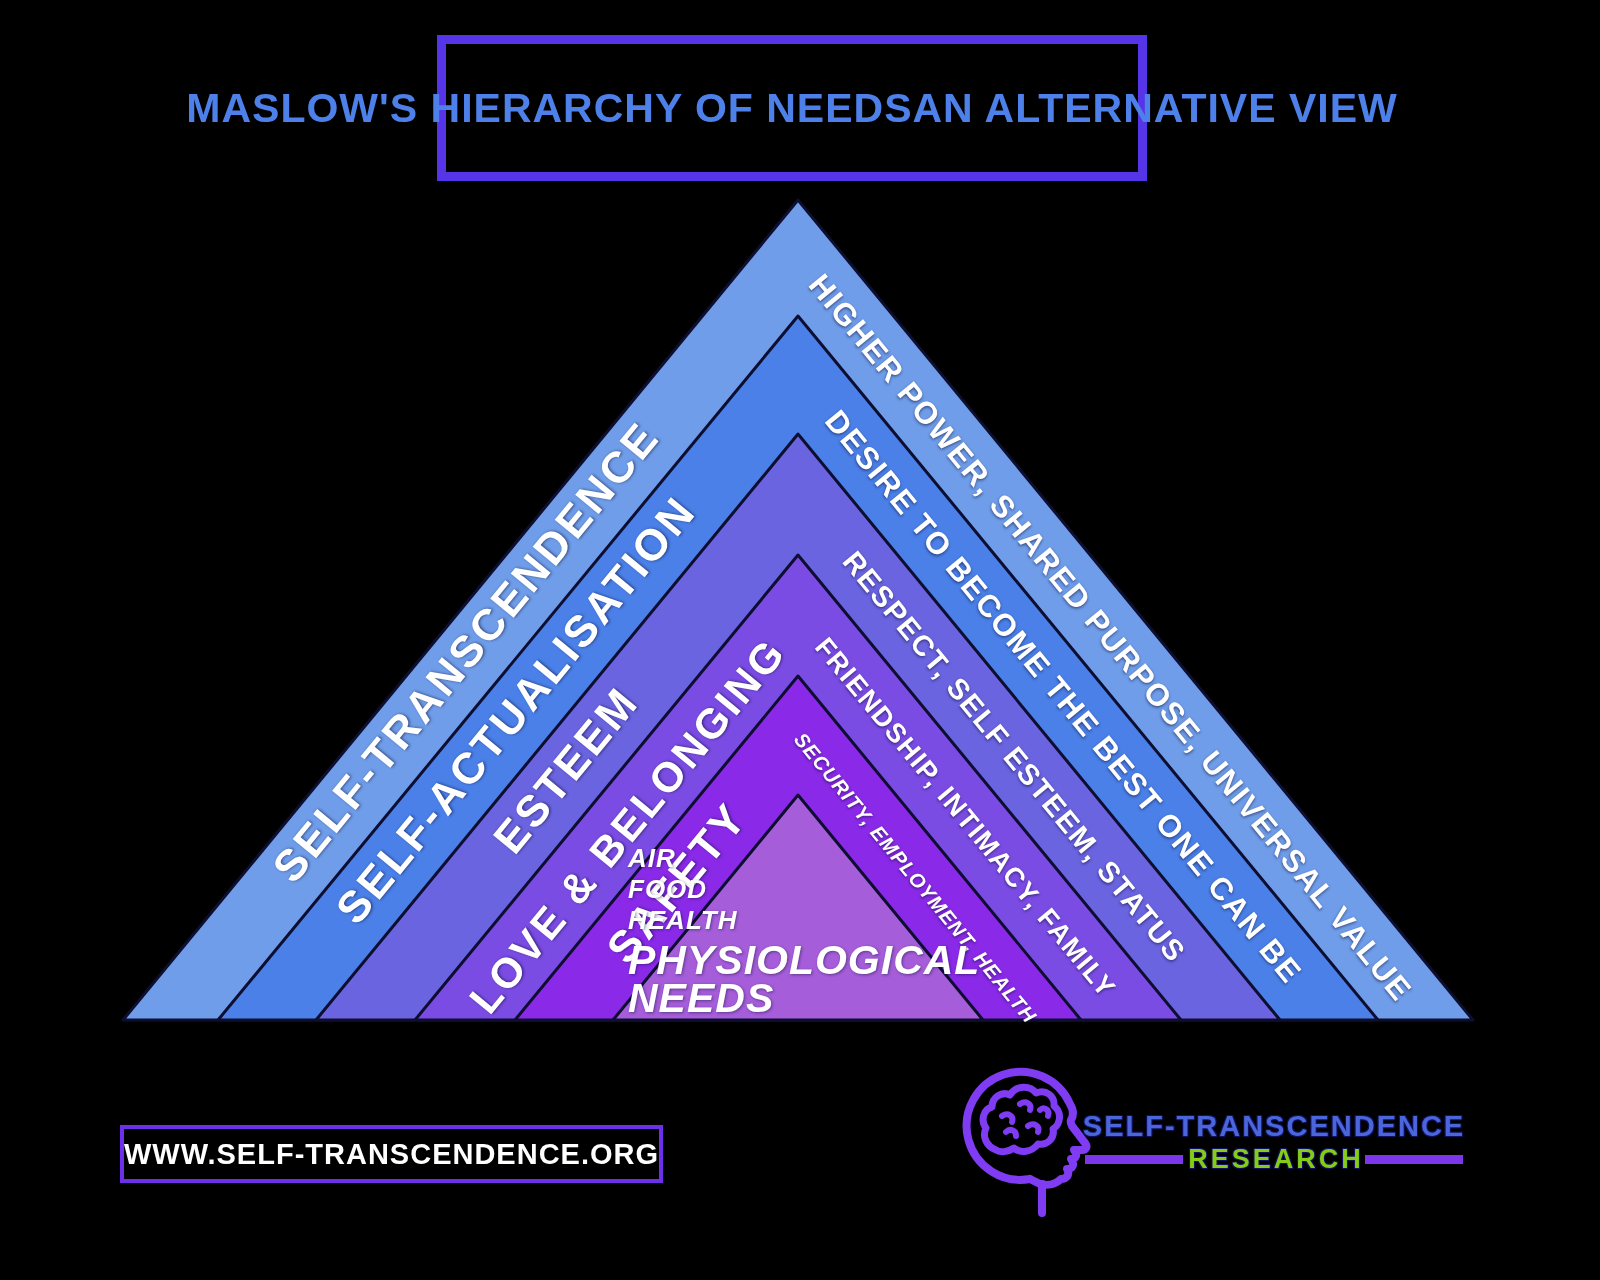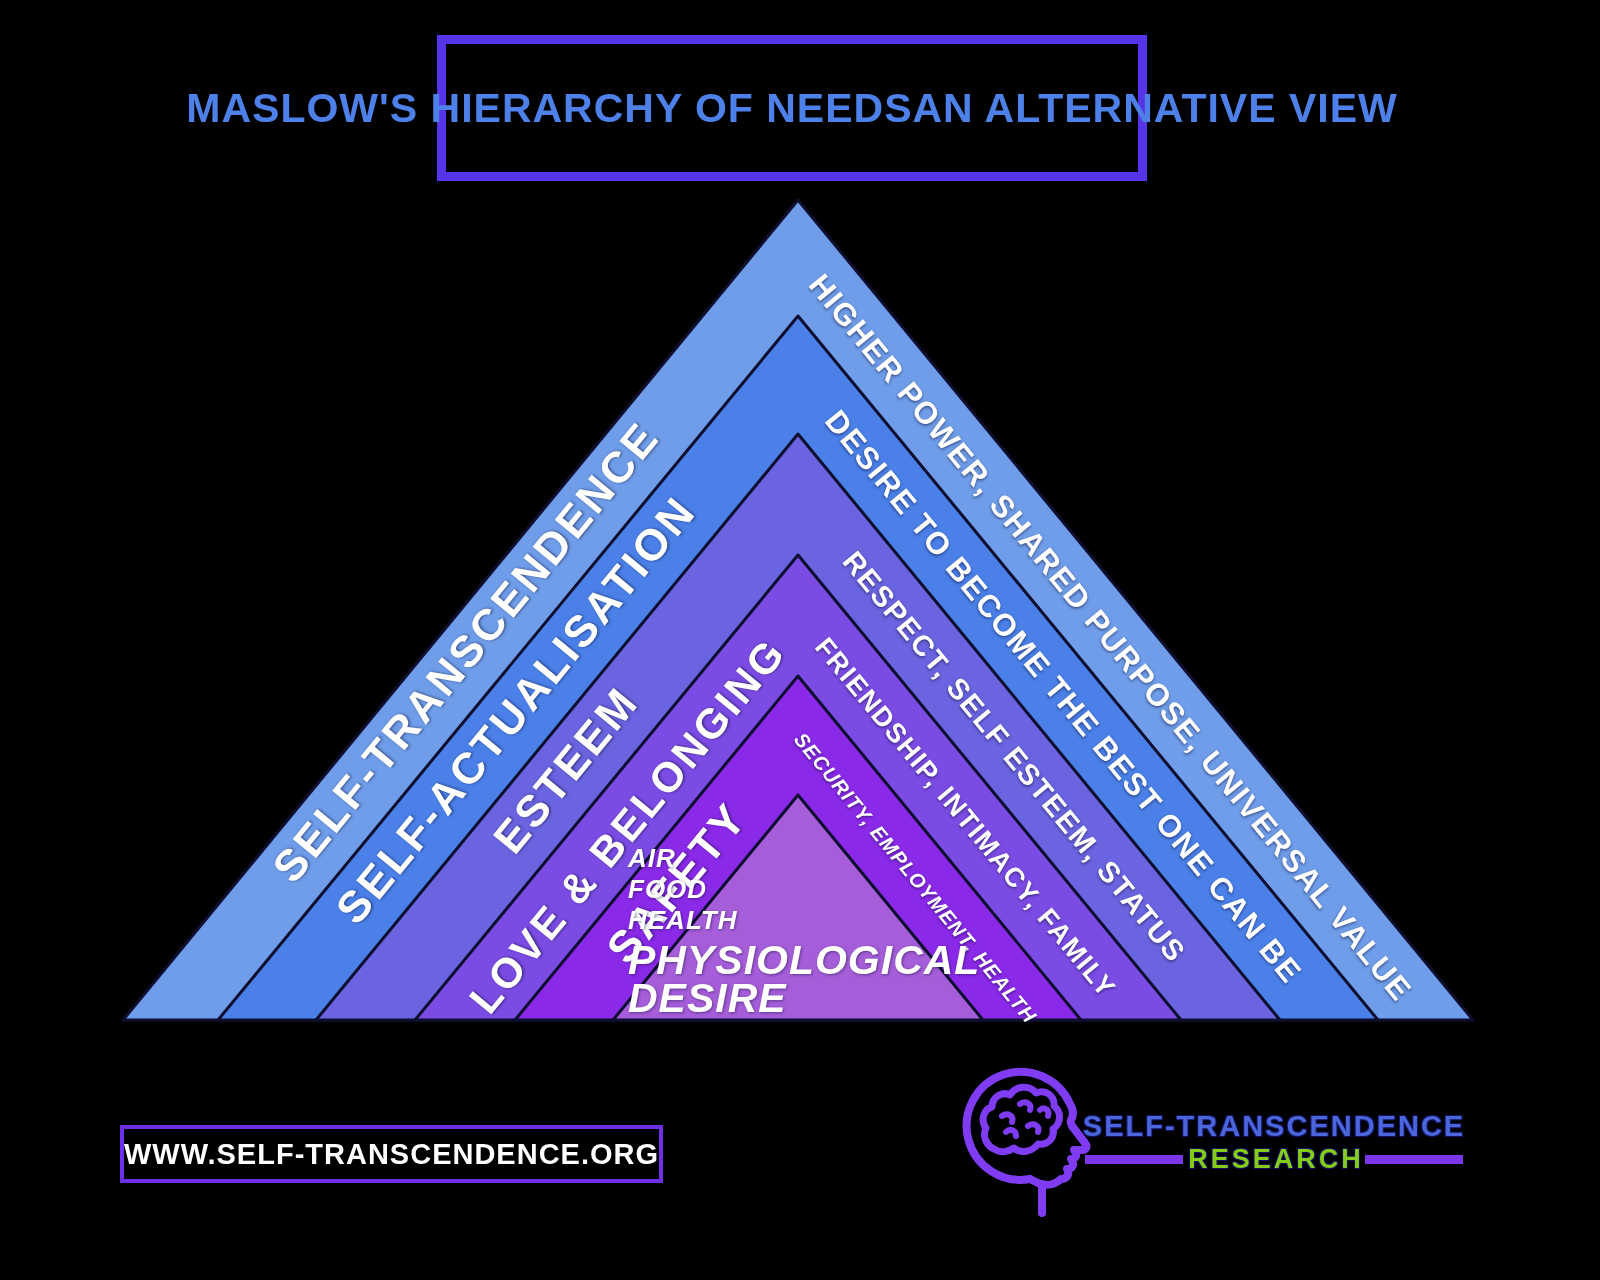--- a/index.html
+++ b/index.html
@@ -99,21 +99,21 @@
   <div class="level-caption" id="caption-2">DESIRE TO BECOME THE BEST ONE CAN BE</div>
   <div class="level-caption" id="caption-3">RESPECT, SELF ESTEEM, STATUS</div>
   <div class="level-caption" id="caption-4">FRIENDSHIP, INTIMACY, FAMILY</div>
   <div class="level-caption" id="caption-5">SECURITY, EMPLOYMENT, HEALTH</div>
 
   <div class="inner-block">
     <div class="inner-item">AIR</div>
     <div class="inner-item">FOOD</div>
     <div class="inner-item">HEALTH</div>
     <div class="inner-name first">PHYSIOLOGICAL</div>
-    <div class="inner-name">DESIRE</div>
+    <div class="inner-name">NEEDS</div>
   </div>
 
   <div class="url-box">
     <div class="url-text">WWW.SELF-TRANSCENDENCE.ORG</div>
   </div>
 
   <svg class="logo-head-svg" width="136" height="170" viewBox="0 0 136 170">
     <path d="M 74,121 A 54,54 0 1 1 114,46 C 117,51 118,57 115,62 C 114,64 115,66 116,68 L 129,85 C 132,89 130,92 126,92 L 118,92 C 122,97 120,101 115,101 C 119,106 117,111 111,111 C 114,116 111,121 105,121 C 100,126 92,128 84,126 L 74,121" fill="none" stroke="#7f3cf2" stroke-width="8" stroke-linecap="round" stroke-linejoin="round"></path>
     <path d="M 86,126 L 86,155" fill="none" stroke="#7f3cf2" stroke-width="8" stroke-linecap="round"></path>
     <path d="M 40,92 C 30,88 26,78 30,70 C 24,62 28,51 36,49 C 36,39 46,33 54,37 C 60,27 74,27 80,35 C 90,31 99,38 98,48 C 106,54 105,66 97,71 C 99,80 91,88 82,86 C 76,94 64,96 58,90 C 52,94 44,95 40,92 Z" fill="none" stroke="#7f3cf2" stroke-width="7" stroke-linecap="round" stroke-linejoin="round"></path>

